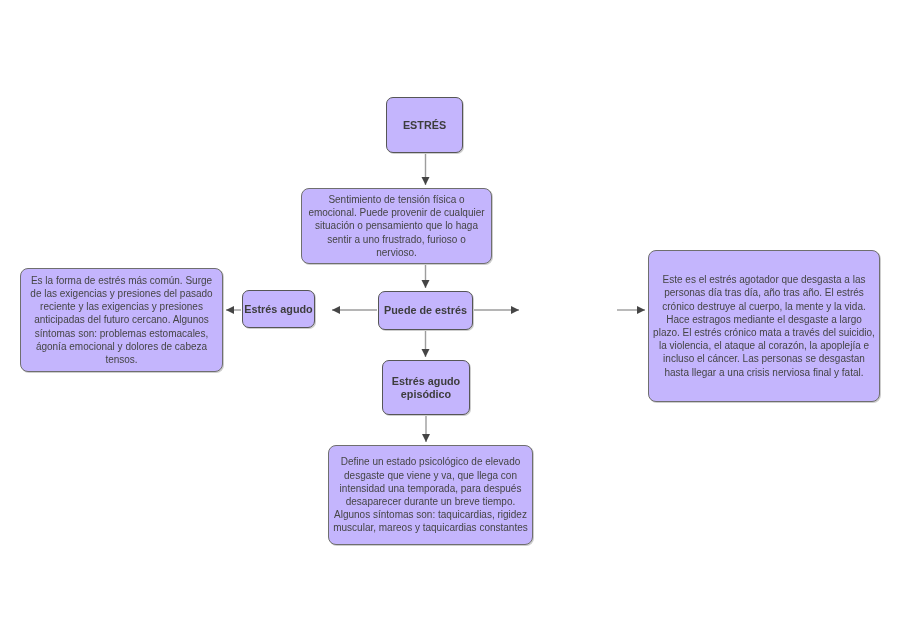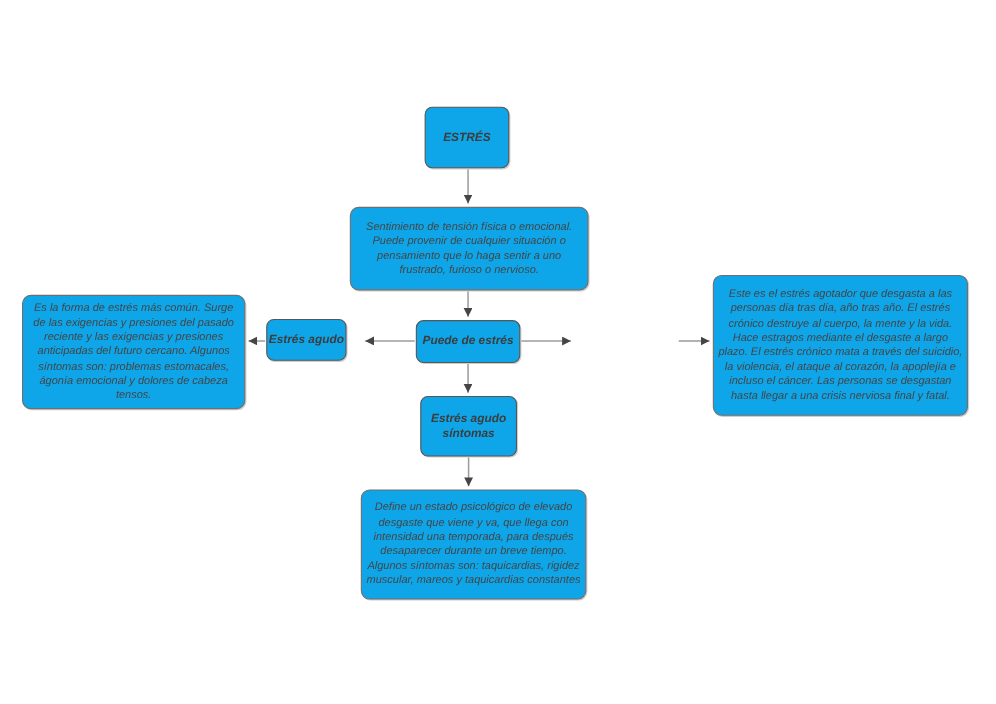--- a/index.html
+++ b/index.html
@@ -23,53 +23,52 @@
   .connectors {
     position: absolute;
     left: 0; top: 0;
     width: 905px; height: 640px;
   }
   .connector { stroke: var(--connector-line); stroke-width: 1.4; }
   .arrowhead-shape { fill: var(--arrowhead); }
 
   .node, .descbox {
     position: absolute;
-    background: #0ea5e9;
+    background: #c4b5fd;
     display: flex;
     align-items: center;
     justify-content: center;
     text-align: center;
     color: var(--text);
     box-shadow: 1px 1px 0 rgba(145,145,145,0.45);
-    font-style: italic;
   }
   .node {
     border: 1.5px solid var(--node-border);
     border-radius: 7px;
     font-weight: 700;
     font-size: 10.8px;
     line-height: 13px;
     color: #3d3d3d;
   }
   .nowrap { white-space: nowrap; }
   .descbox {
     border: 1.4px solid var(--desc-border);
     border-radius: 8px;
     font-size: 10px;
     line-height: 13.2px;
     padding: 3px 4px;
   }
 
   #node-estres     { left: 386px; top:  97px; width:  77px; height: 56px; }
-  #box-definicion  { left: 318px; top: 188px; width: 217px; height: 76px; }
+  #box-definicion  { left: 301px; top: 188px; width: 191px; height: 76px; }
   #node-agudo      { left: 242px; top: 290px; width:  73px; height: 38px; }
   #node-tipos      { left: 378px; top: 291px; width:  95px; height: 39px; }
   #node-cronico    { left: 522px; top: 291px; width:  94px; height: 38px; }
   #box-agudo       { left:  20px; top: 268px; width: 203px; height: 104px; }
-  #box-cronico     { left: 648px; top: 250px; width: 232px; height: 128px; }
+  #box-cronico     { left: 648px; top: 250px; width: 232px; height: 152px; }
   #node-episodico  { left: 382px; top: 360px; width:  88px; height: 55px; padding: 0 3px; }
   #box-episodico   { left: 328px; top: 445px; width: 205px; height: 100px; }
 </style>
 </head>
 <body>
 
 <div class="canvas">
 
   <svg class="connectors" viewBox="0 0 905 640">
     <defs>
@@ -93,17 +92,17 @@
 
   <div class="node nowrap" id="node-agudo">Estrés agudo</div>
 
   <div class="node nowrap" id="node-tipos">Puede de estrés</div>
 
 
   <div class="descbox" id="box-agudo">Es la forma de estrés más común. Surge de las exigencias y presiones del pasado reciente y las exigencias y presiones anticipadas del futuro cercano. Algunos síntomas son: problemas estomacales, ágonía emocional y dolores de cabeza tensos.</div>
 
   <div class="descbox" id="box-cronico">Este es el estrés agotador que desgasta a las personas día tras día, año tras año. El estrés crónico destruye al cuerpo, la mente y la vida. Hace estragos mediante el desgaste a largo plazo. El estrés crónico mata a través del suicidio, la violencia, el ataque al corazón, la apoplejía e incluso el cáncer. Las personas se desgastan hasta llegar a una crisis nerviosa final y fatal.</div>
 
-  <div class="node" id="node-episodico">Estrés agudo síntomas</div>
+  <div class="node" id="node-episodico">Estrés agudo episódico</div>
 
   <div class="descbox" id="box-episodico">Define un estado psicológico de elevado desgaste que viene y va, que llega con intensidad una temporada, para después desaparecer durante un breve tiempo. Algunos síntomas son: taquicardias, rigidez muscular, mareos y taquicardias constantes</div>
 
 </div>
 
 </body></html>

